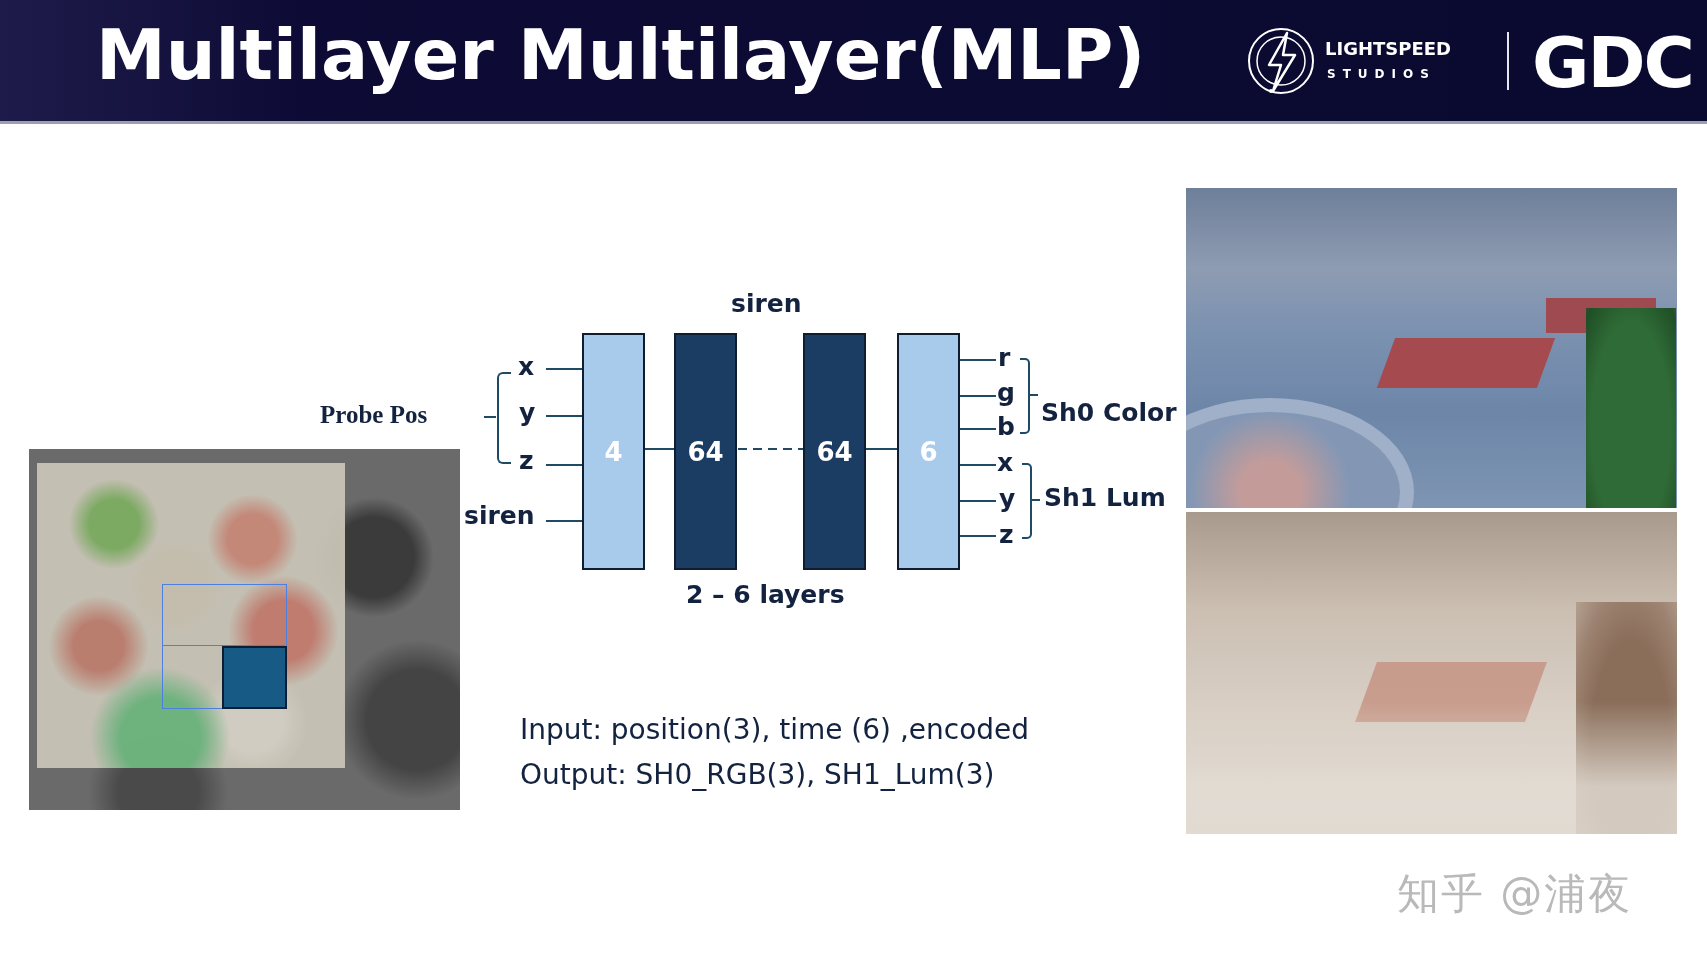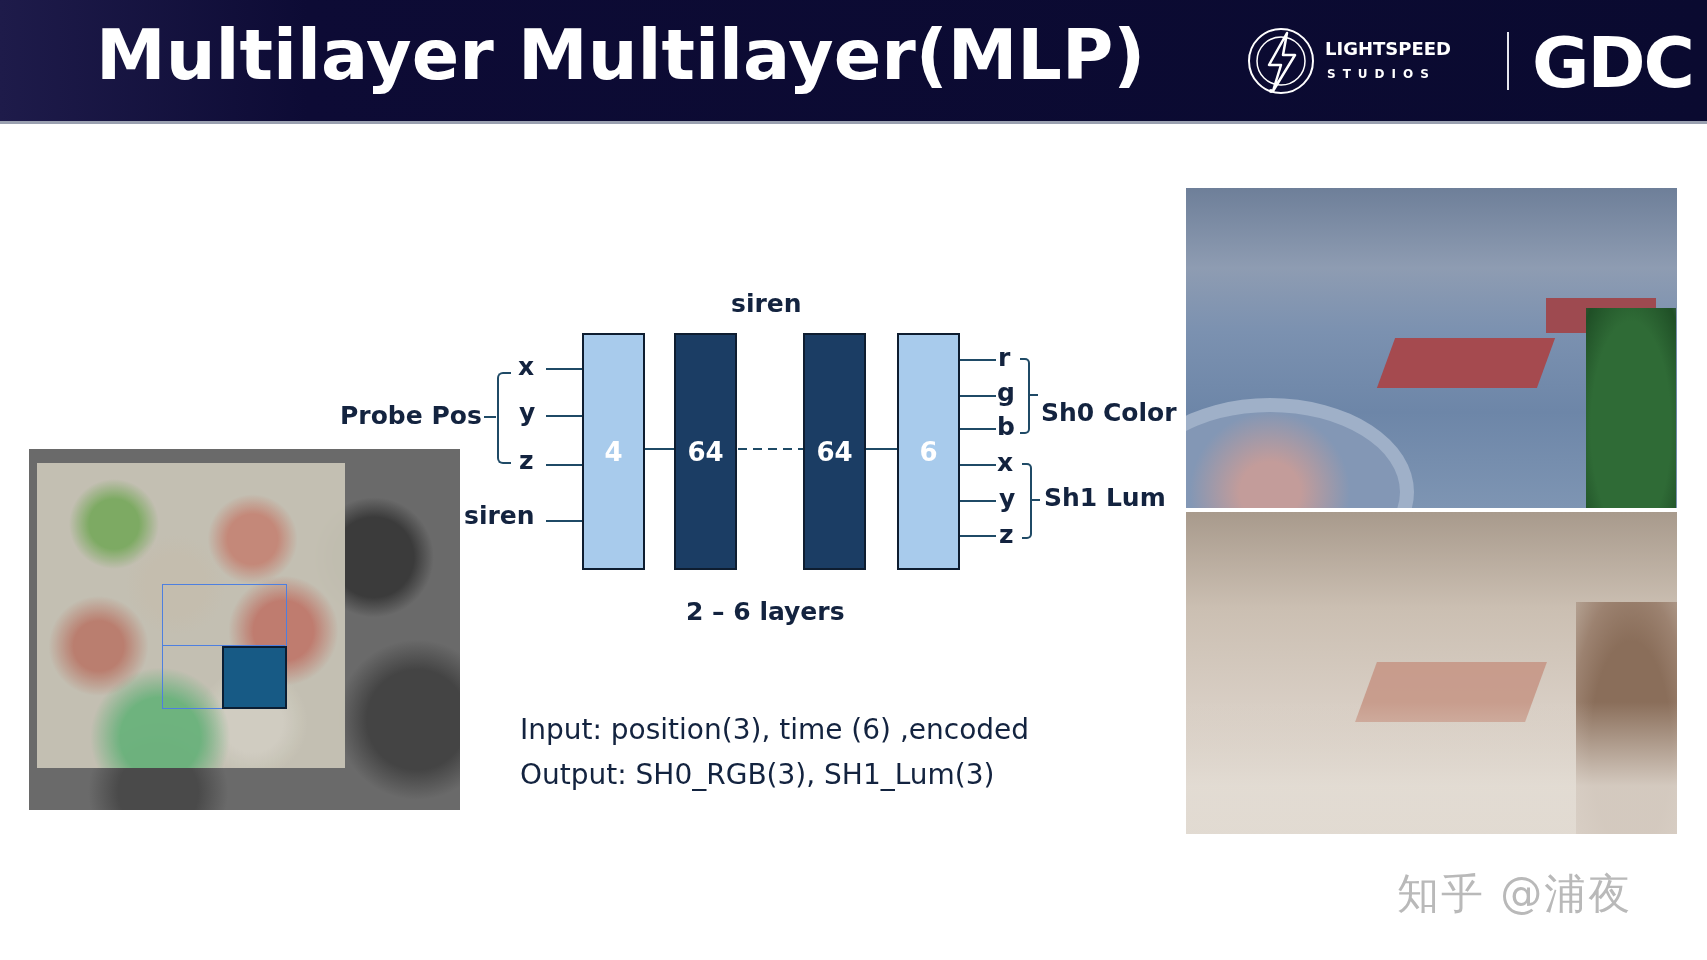--- a/index.html
+++ b/index.html
@@ -74,21 +74,21 @@
   <div class="dark"></div>
   <div class="lit"></div>
   <div class="sel"></div>
   <div class="sel-mid"></div>
   <div class="probe"></div>
 </div>
 
 <div>
   <div class="lbl" style="left:731px;top:289px;">siren</div>
 
-  <div class="lbl" style="left:340px;top:401px;">Probe Pos</div>
+  <div class="lbl" style="left:320px;top:401px;font-family:Liberation Serif, serif;">Probe Pos</div>
   <div class="wire" style="left:484px;top:416px;width:12px;"></div>
   <div class="brace" style="left:497px;top:372px;width:12px;height:88px;border-right:none;border-radius:6px 0 0 6px;"></div>
 
   <div class="lbl" style="left:518px;top:352px;">x</div>
   <div class="lbl" style="left:519px;top:398px;">y</div>
   <div class="lbl" style="left:519px;top:446px;">z</div>
   <div class="lbl" style="left:464px;top:501px;">siren</div>
 
   <div class="wire" style="left:546px;top:368px;width:36px;"></div>
   <div class="wire" style="left:546px;top:415px;width:36px;"></div>
@@ -96,21 +96,21 @@
   <div class="wire" style="left:546px;top:520px;width:36px;"></div>
 
   <div class="box light" style="left:582px;">4</div>
   <div class="wire" style="left:645px;top:448px;width:29px;"></div>
   <div class="box dark" style="left:674px;">64</div>
   <div class="wire" style="left:738px;top:448px;width:65px;background:repeating-linear-gradient(90deg,#1f4a66 0 9px,transparent 9px 15px);"></div>
   <div class="box dark" style="left:803px;">64</div>
   <div class="wire" style="left:866px;top:448px;width:31px;"></div>
   <div class="box light" style="left:897px;">6</div>
 
-  <div class="lbl" style="left:686px;top:580px;margin-top:17px;">2 – 6 layers</div>
+  <div class="lbl" style="left:686px;top:580px;">2 – 6 layers</div>
 
   <div class="wire" style="left:960px;top:359px;width:36px;"></div>
   <div class="wire" style="left:960px;top:395px;width:36px;"></div>
   <div class="wire" style="left:960px;top:428px;width:36px;"></div>
   <div class="wire" style="left:960px;top:464px;width:36px;"></div>
   <div class="wire" style="left:960px;top:500px;width:36px;"></div>
   <div class="wire" style="left:960px;top:535px;width:36px;"></div>
 
   <div class="lbl" style="left:998px;top:343px;">r</div>
   <div class="lbl" style="left:997px;top:378px;">g</div>

